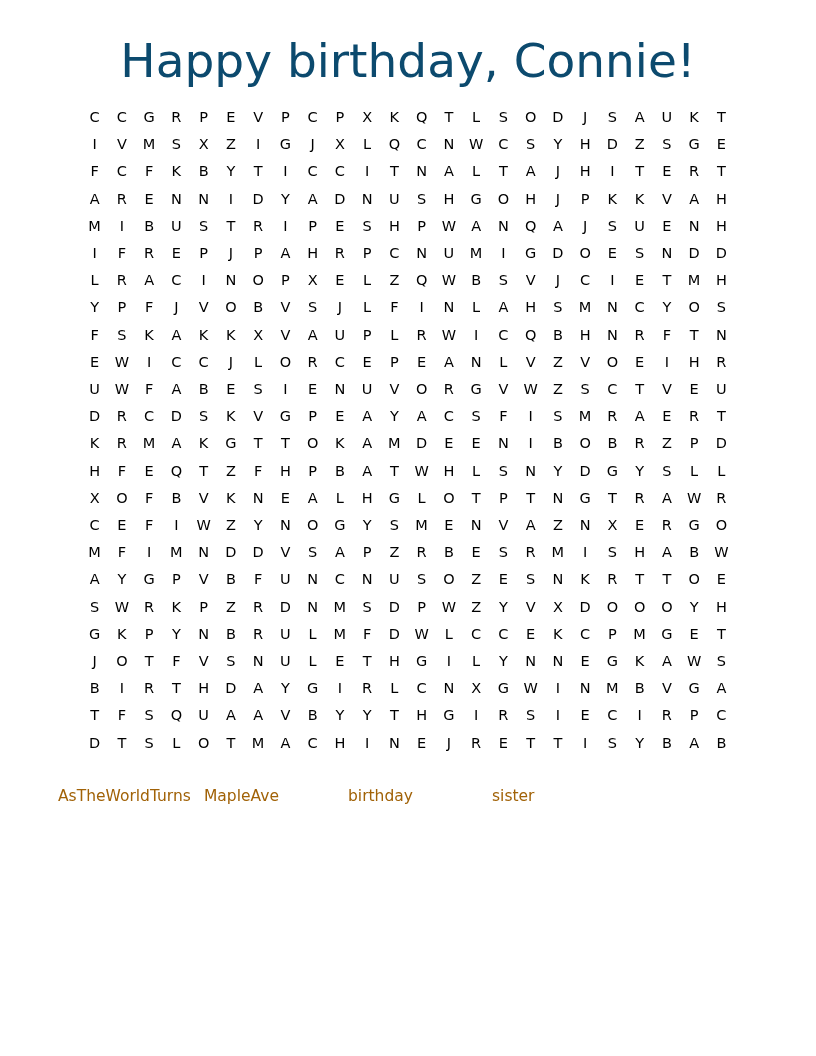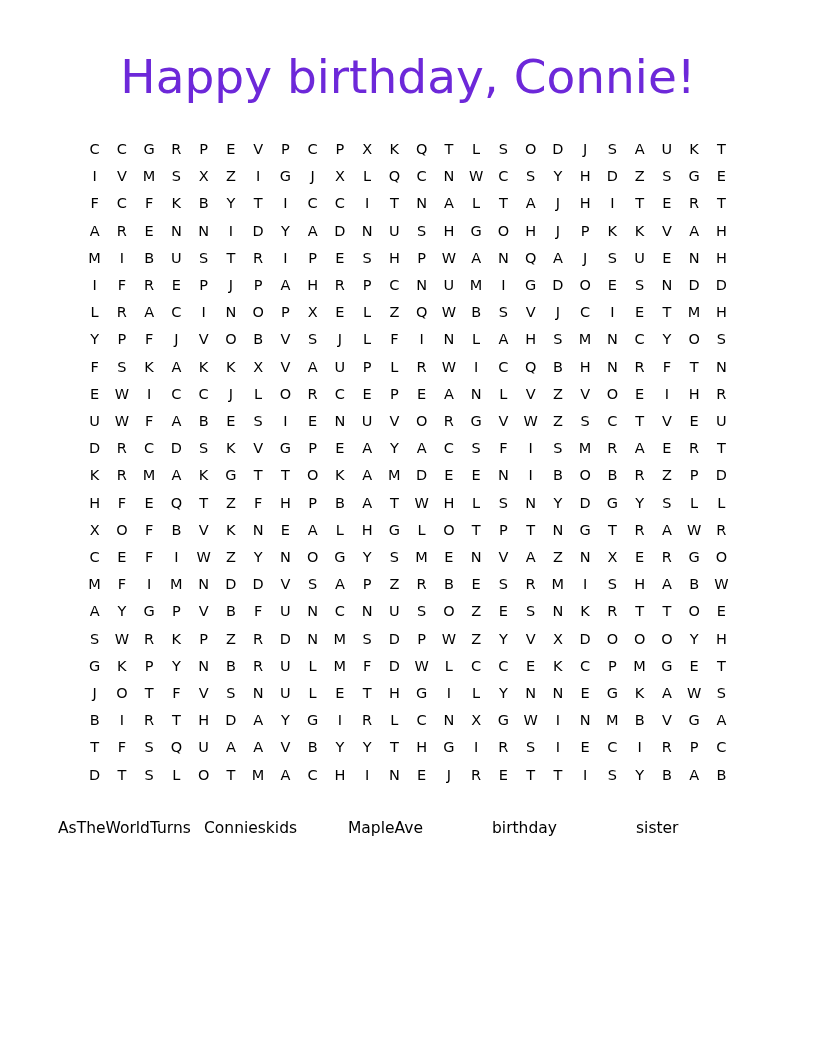--- a/index.html
+++ b/index.html
@@ -21,25 +21,25 @@
     height: 1056px;
     box-sizing: border-box;
     display: flex;
     flex-direction: column;
     align-items: center;
   }
   .puzzle-title {
     font-size: 47px;
     font-weight: normal;
     line-height: 1;
-    margin: 16px;
+    margin: 0;
     padding-top: 37px;
     letter-spacing: 0px;
     text-align: center;
-    color: #6d28d9;
+    color: #0c4a6e;
     white-space: pre;
   }
   .grid-wrap {
     margin-top: 20px;
     width: 654px;
   }
   table.grid {
     border-collapse: collapse;
     width: 654px;
     table-layout: fixed;
@@ -56,21 +56,21 @@
     font-family: "DejaVu Sans", "Liberation Sans", sans-serif;
   }
   .wordlist {
     margin-top: 24px;
     width: 700px;
     display: grid;
     grid-template-columns: 146px 144px 144px 144px 146px;
     grid-auto-rows: 30px;
     grid-auto-flow: column;
     font-size: 15.5px;
-    color: #000000;
+    color: #a16207;
   }
   .wordlist .word {
     line-height: 30px;
     white-space: nowrap;
     font-family: "DejaVu Sans", "Liberation Sans", sans-serif;
   }
 </style>
 </head>
 <body>
 
@@ -704,19 +704,18 @@
             <td>B</td>
             <td>A</td>
             <td>B</td>
           </tr>
         </tbody>
     </table>
   </div>
 
   <div class="wordlist">
       <div class="word">AsTheWorldTurns</div>
-      <div class="word">Connieskids</div>
       <div class="word">MapleAve</div>
       <div class="word">birthday</div>
       <div class="word">sister</div>
     </div>
 
 </div>
 
 </body></html>

